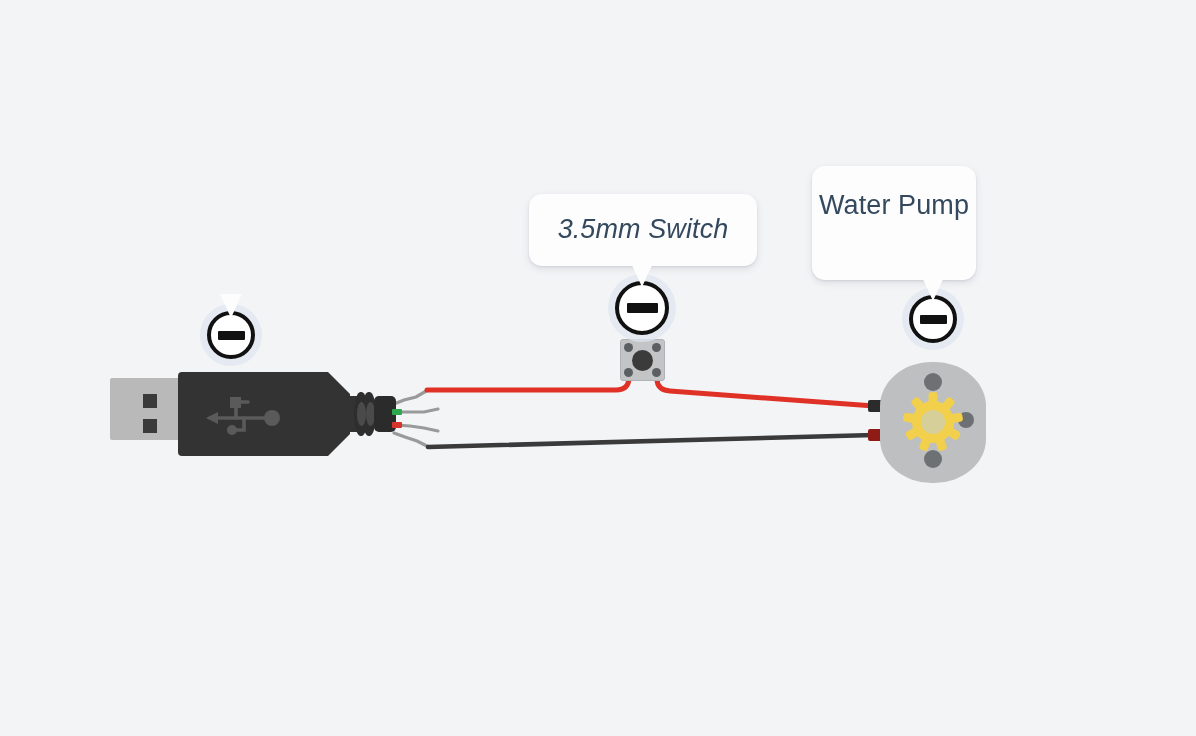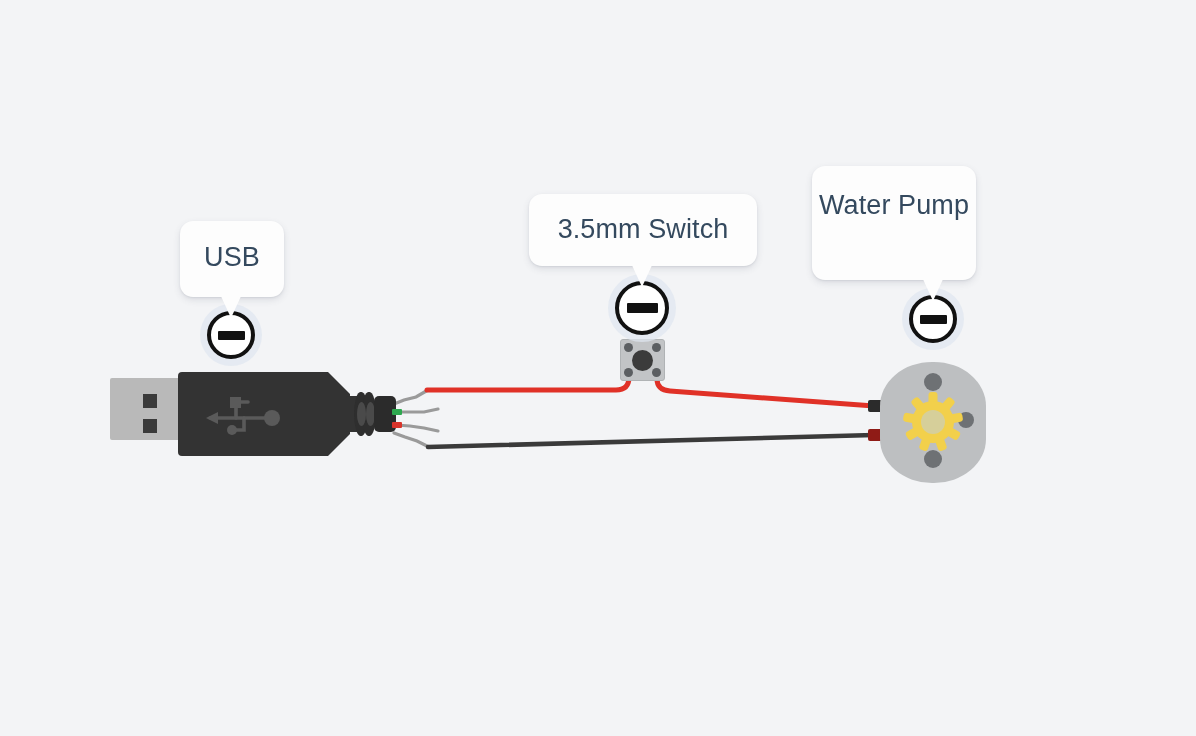--- a/index.html
+++ b/index.html
@@ -257,26 +257,23 @@
     </div>
   </div>
 
   <div>
     <div class="badge-halo" style="left:902px;top:288px;width:62px;height:62px;"></div>
     <div class="badge" style="left:909px;top:295px;width:48px;height:48px;">
       <div class="badge-bar" style="width:27px;height:9px;"></div>
     </div>
   </div>
 
-  <div class="label-box" style="left:180px;top:221px;width:104px;height:76px;padding-top:23px;">
-    <span class="label-text">USB</span>
-  </div>
   <div class="label-tail" style="left:220px;top:294px;"></div>
 
-  <div class="label-box" style="left:529px;top:194px;width:228px;height:72px;padding-top:22px;">
+  <div class="label-box" style="left:529px;top:194px;width:228px;height:72px;padding-top:22px;font-style:italic;">
     <span class="label-text">3.5mm Switch</span>
   </div>
   <div class="label-tail" style="left:631px;top:263px;"></div>
 
   <div class="label-box" style="left:812px;top:166px;width:164px;height:114px;padding-top:26px;">
     <span class="label-text">Water Pump</span>
   </div>
   <div class="label-tail" style="left:922px;top:277px;"></div>
 
 </div>

